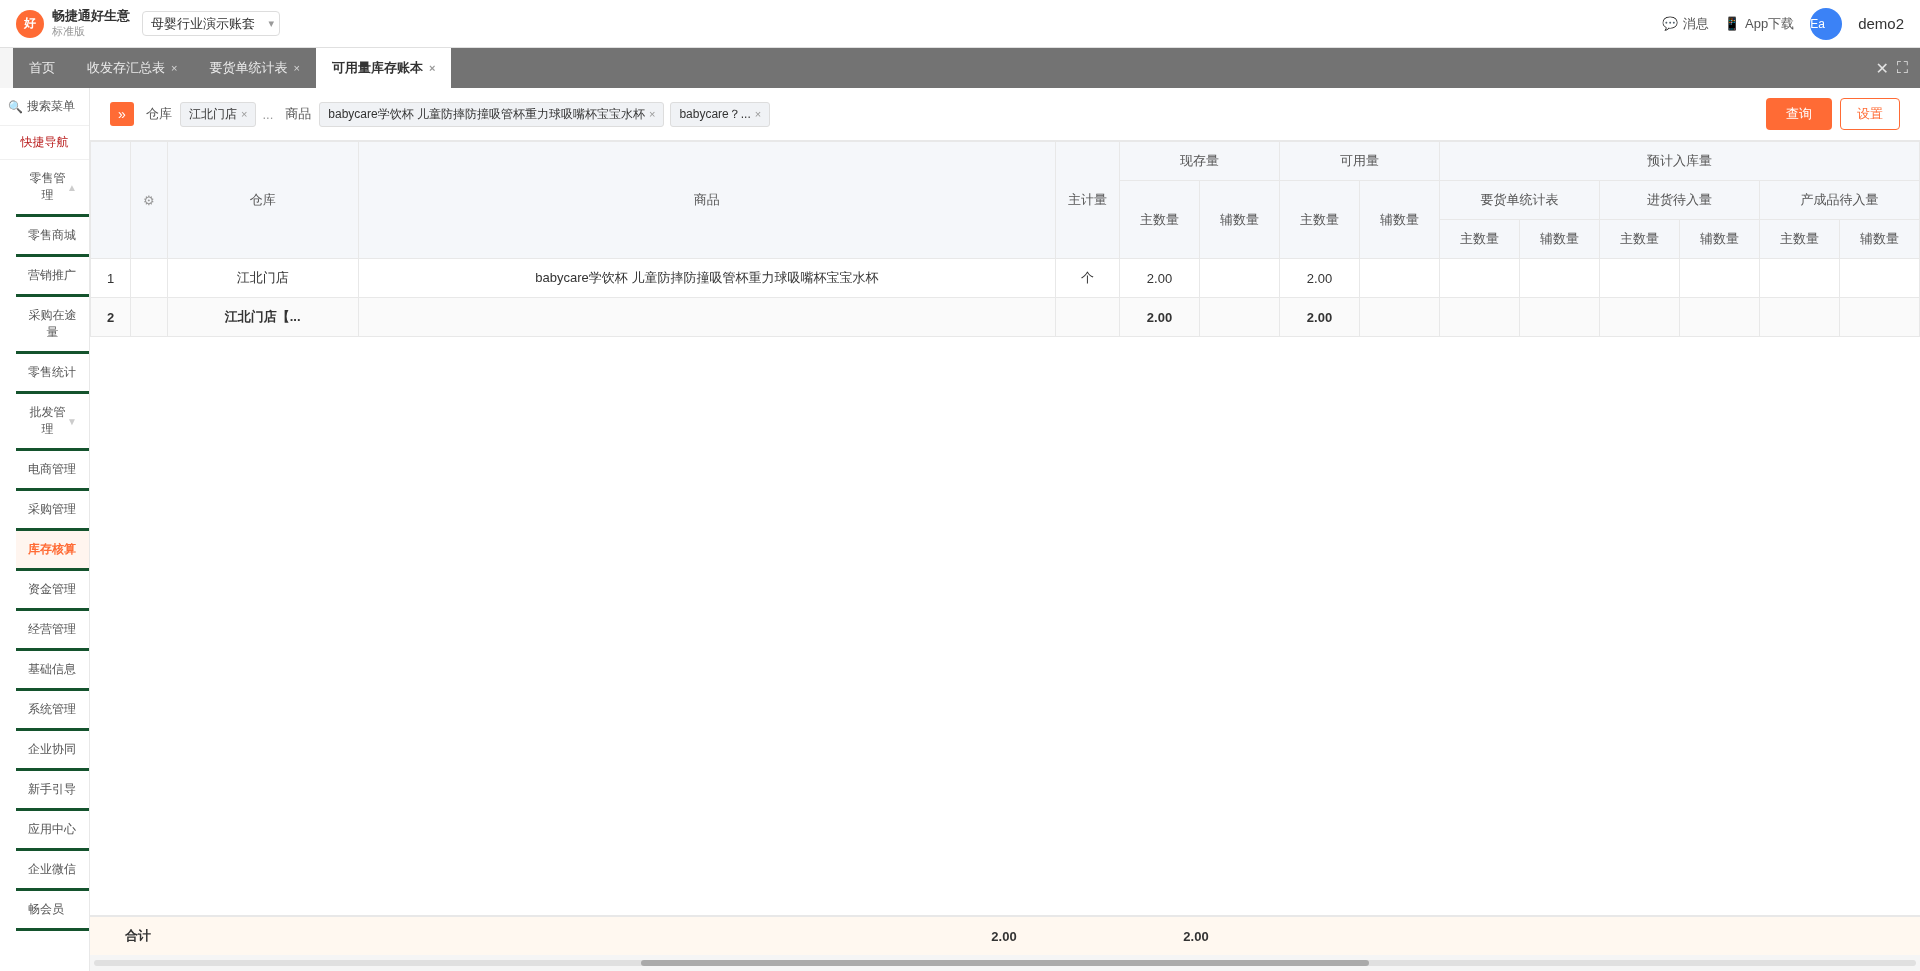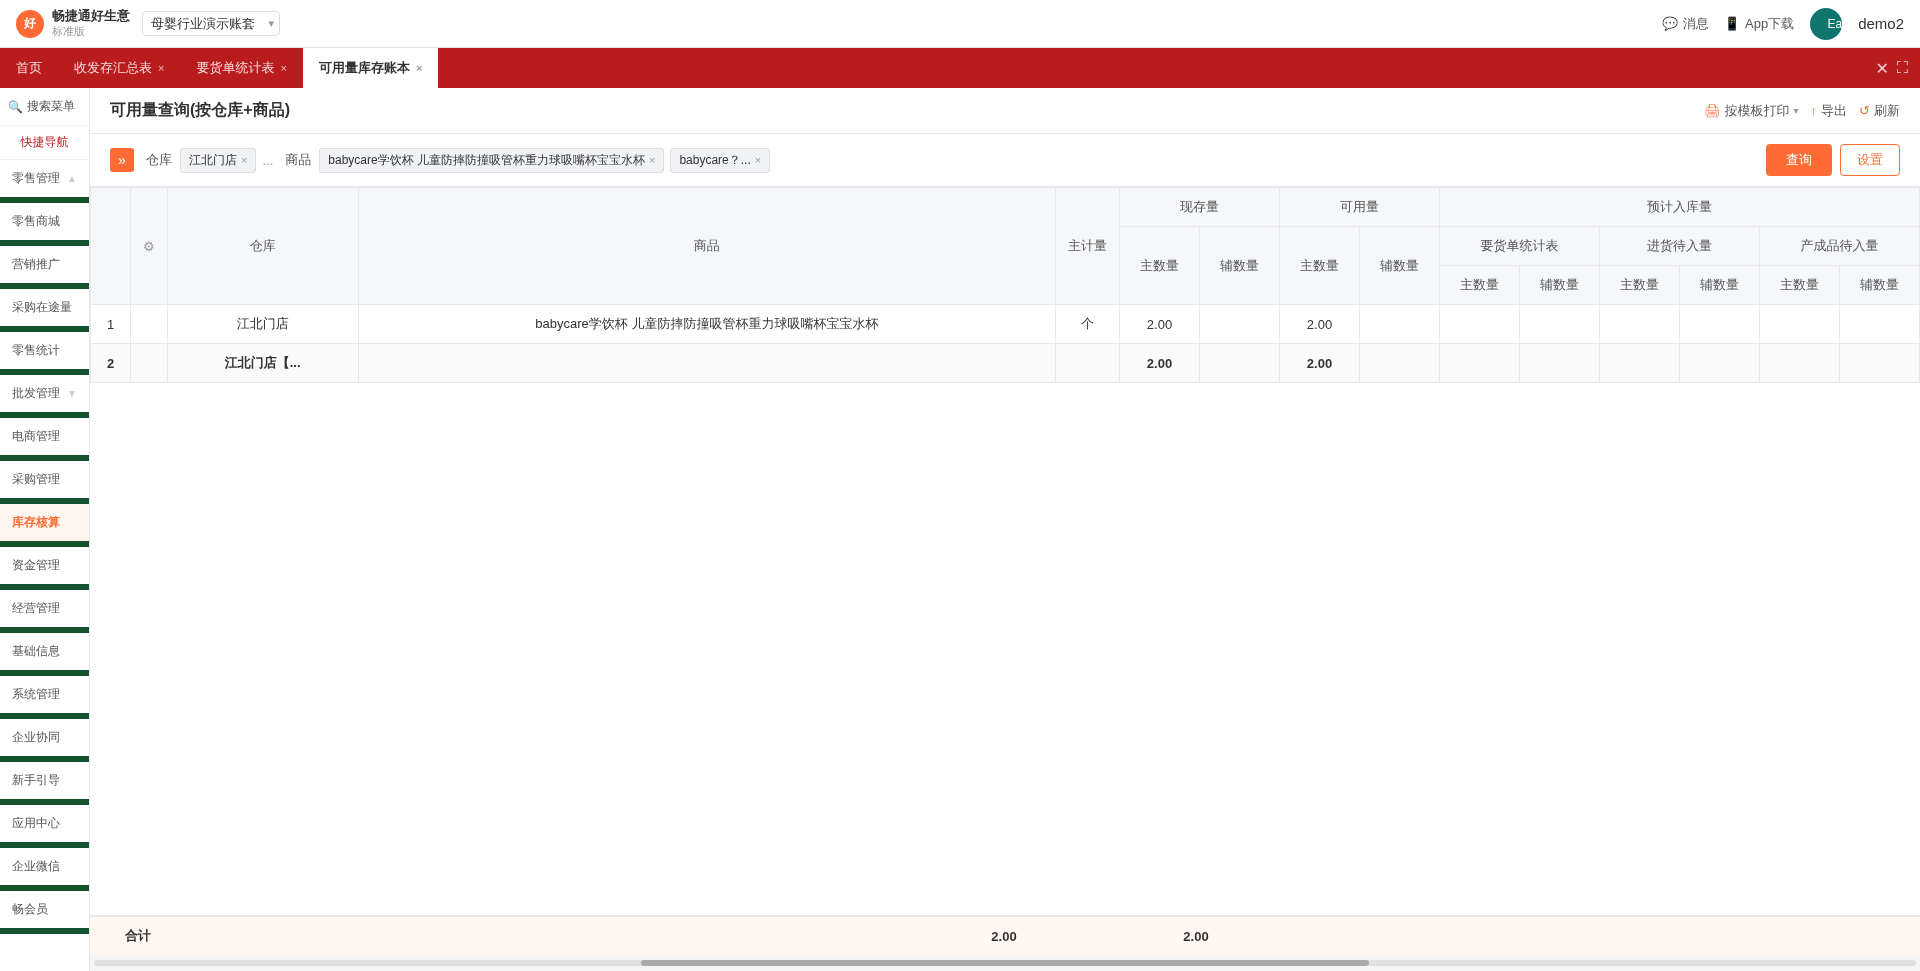--- a/index.html
+++ b/index.html
@@ -19,30 +19,31 @@
     .top-bar-left { display: flex; align-items: center; gap: 12px; }
     .logo-area { display: flex; align-items: center; gap: 8px; }
     .logo-icon { width: 28px; height: 28px; background: #ff6b35; border-radius: 50%; display: flex; align-items: center; justify-content: center; color: white; font-size: 12px; font-weight: bold; }
     .logo-text { font-size: 13px; color: #333; font-weight: bold; line-height: 1.2; }
     .logo-subtext { font-size: 11px; color: #999; }
     .industry-select { border: 1px solid #ddd; border-radius: 4px; padding: 4px 24px 4px 8px; font-size: 13px; background: #fff; color: #333; appearance: none; cursor: pointer; position: relative; }
     .industry-wrapper { position: relative; display: flex; align-items: center; }
     .industry-wrapper::after { content: '▾'; position: absolute; right: 6px; color: #999; font-size: 11px; pointer-events: none; }
     .top-bar-right { display: flex; align-items: center; gap: 16px; }
     .top-right-item { display: flex; align-items: center; gap: 4px; font-size: 13px; color: #555; cursor: pointer; }
-    .avatar { width: 32px; height: 32px; border-radius: 50%; background: #0f766e; display: flex; align-items: center; justify-content: flex-end; color: white; font-size: 12px; }
+    .avatar { width: 32px; height: 32px; border-radius: 50%; background: #3b82f6; display: flex; align-items: center; justify-content: flex-start; color: white; font-size: 12px; }
 
     
     .tab-bar {
       height: 40px;
-      background: #b91c1c;
+      background: #737373;
       display: flex;
       align-items: center;
       padding-left: 0;
       flex-shrink: 0;
+      margin-left: 13px;
     }
     .tab {
       height: 40px;
       display: flex;
       align-items: center;
       padding: 0 16px;
       font-size: 13px;
       color: rgba(255,255,255,0.85);
       cursor: pointer;
       position: relative;
@@ -90,28 +91,30 @@
     .sidebar-nav {
       padding: 8px 0;
       font-size: 12px;
       color: #b91c1c;
       cursor: pointer;
       text-align: center;
       border-bottom: 1px solid #f0f0f0;
     }
     .sidebar-item {
       padding: 12px 4px;
+      text-align: center;
       font-size: 12px;
       color: #555;
       cursor: pointer;
       display: flex;
       align-items: center;
       justify-content: space-between;
       padding: 10px 12px;
-      border-bottom: 6px solid #14532d;
+      border-bottom: 3px solid #14532d;
+      margin-left: 16px;
     }
     .sidebar-item.active { background: #fff5ef; color: #ff6b35; font-weight: bold; }
     .sidebar-item .arrow { font-size: 10px; color: #ccc; }
 
     
     .content-area {
       flex: 1;
       display: flex;
       flex-direction: column;
       overflow: hidden;
@@ -367,38 +370,20 @@
     <div class="sidebar-item">
       <span>企业微信</span>
     </div>
     <div class="sidebar-item">
       <span>畅会员</span>
     </div>
   </div>
 
   <div class="content-area">
 
-    <div class="page-header">
-      <div class="page-title">可用量查询(按仓库+商品)</div>
-      <div class="header-actions">
-        <div class="header-btn">
-          <span style="color:#ff6b35;">🖨</span>
-          <span>按模板打印</span>
-          <span style="font-size:10px;color:#999;">▾</span>
-        </div>
-        <div class="header-btn">
-          <span style="color:#ff6b35;">↑</span>
-          <span>导出</span>
-        </div>
-        <div class="header-btn">
-          <span style="color:#ff6b35;">↺</span>
-          <span>刷新</span>
-        </div>
-      </div>
-    </div>
 
     <div class="filter-bar">
       <div class="filter-expand-btn">
         <span>»</span>
       </div>
       <div class="filter-group">
         <span class="filter-label">仓库</span>
         <div class="filter-tags">
           <div class="filter-tag">
             <span>江北门店</span>

